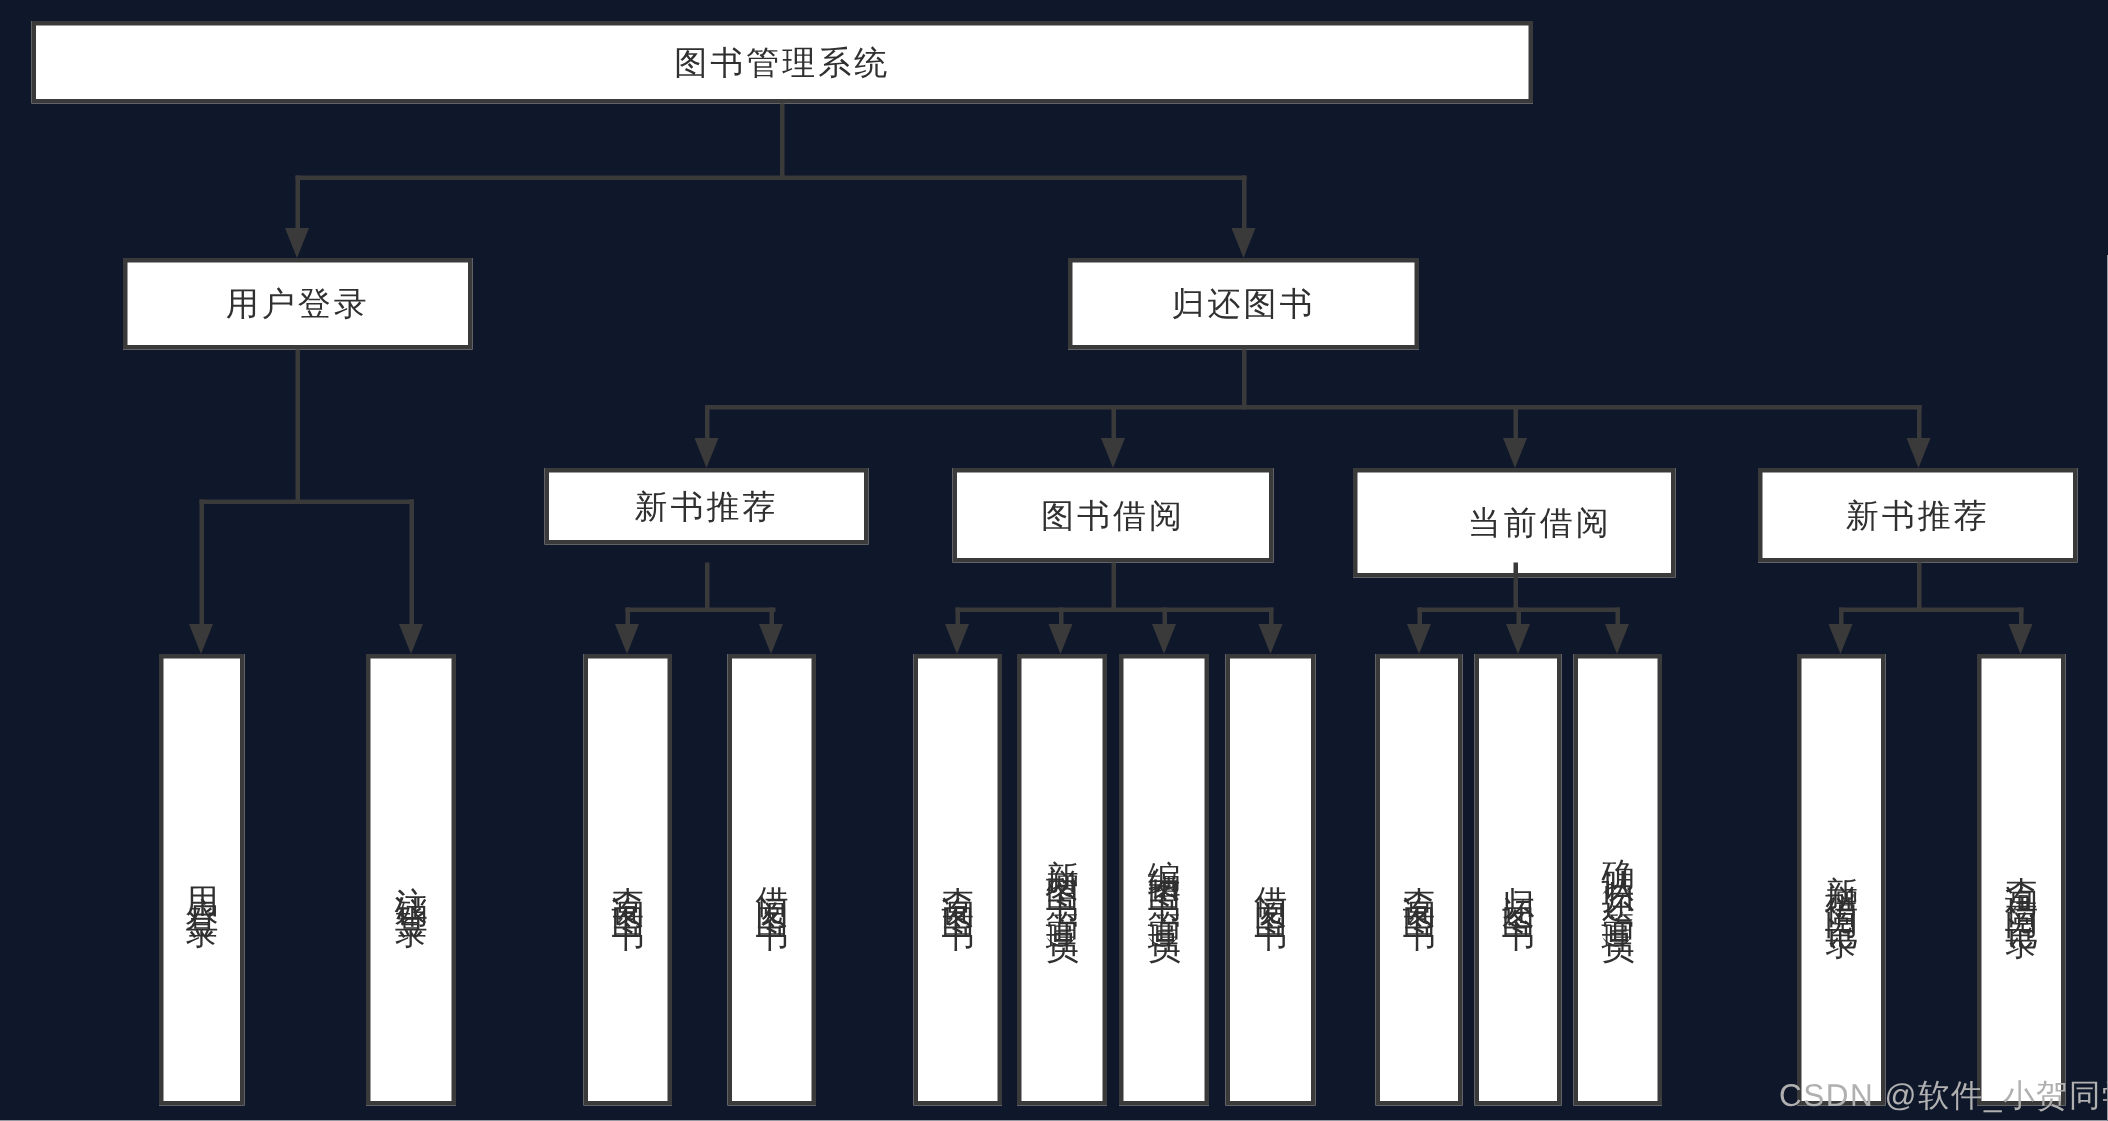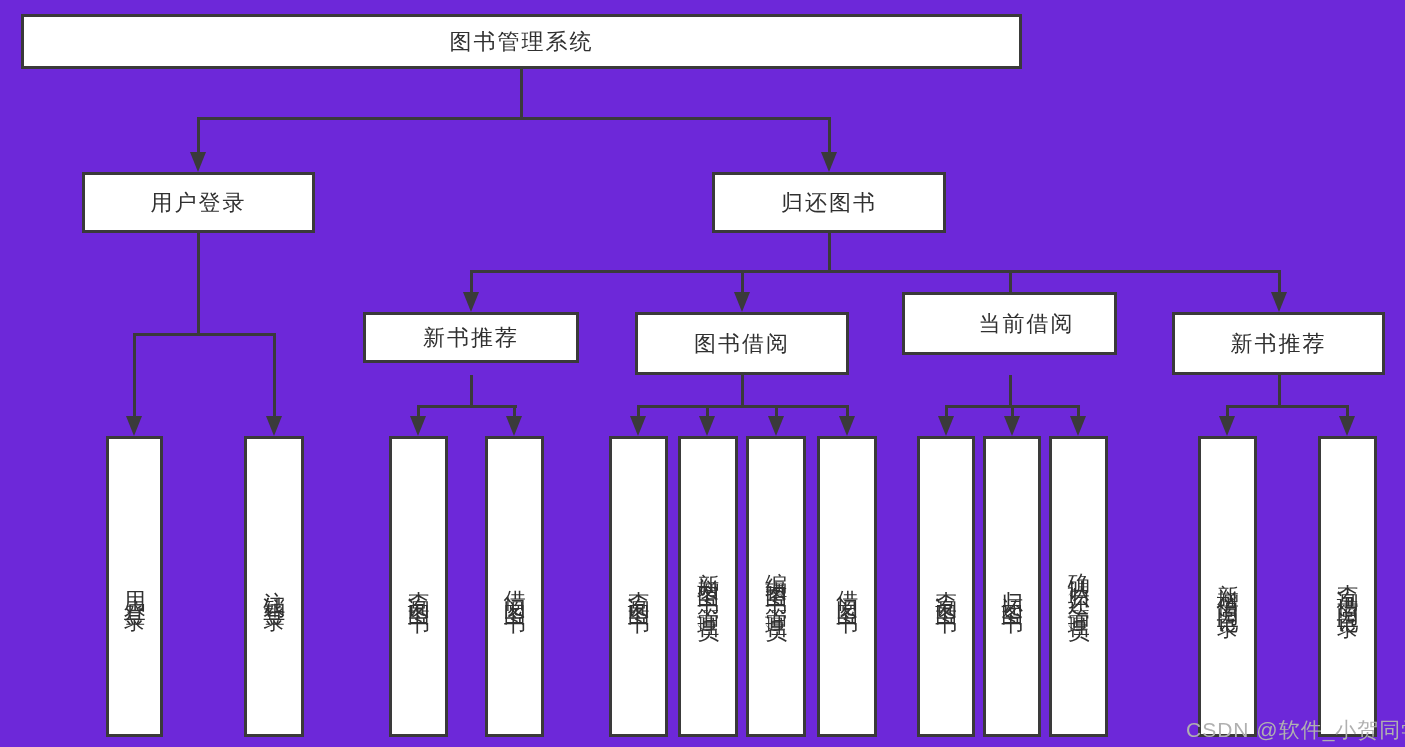--- a/index.html
+++ b/index.html
@@ -1,20 +1,20 @@
 <!DOCTYPE html>
 <html><head>
 <meta charset="utf-8">
 <style>
   html, body { margin: 0; padding: 0; background: #ffffff; }
   #canvas {
     position: relative;
     width: 1405px;
     height: 747px;
-    background: #6d28d9;
+    background: #0f172a;
     font-family: "Liberation Sans", sans-serif;
     overflow: hidden;
   }
   .box {
     position: absolute;
     box-sizing: border-box;
     border: 3px solid #3a3a3a;
     background: #ffffff;
     display: flex;
     align-items: center;
@@ -98,21 +98,21 @@
   <div class="ah" style="left:1002px; top:292px;"></div>
   <div class="line" style="left:1278px; top:270px; width:3px; height:26px;"></div>
   <div class="ah" style="left:1271px; top:292px;"></div>
 
   <div class="box" style="left:363px; top:312px; width:216px; height:51px;">
     <span class="hlabel">新书推荐</span>
   </div>
   <div class="box" style="left:635px; top:312px; width:214px; height:63px;">
     <span class="hlabel">图书借阅</span>
   </div>
-  <div class="box" style="left:902px; top:292px; width:215px; height:63px;padding-left:34px;">
+  <div class="box" style="left:902px; top:312px; width:215px; height:73px;padding-left:34px;">
     <span class="hlabel">当前借阅</span>
   </div>
   <div class="box" style="left:1172px; top:312px; width:213px; height:63px;">
     <span class="hlabel">新书推荐</span>
   </div>
 
   <div class="line" style="left:470px; top:375px; width:3px; height:33px;"></div>
   <div class="line" style="left:417px; top:405px; width:100px; height:3px;"></div>
   <div class="line" style="left:417px; top:405px; width:3px; height:13px;"></div>
   <div class="ah" style="left:410px; top:416px;"></div>

